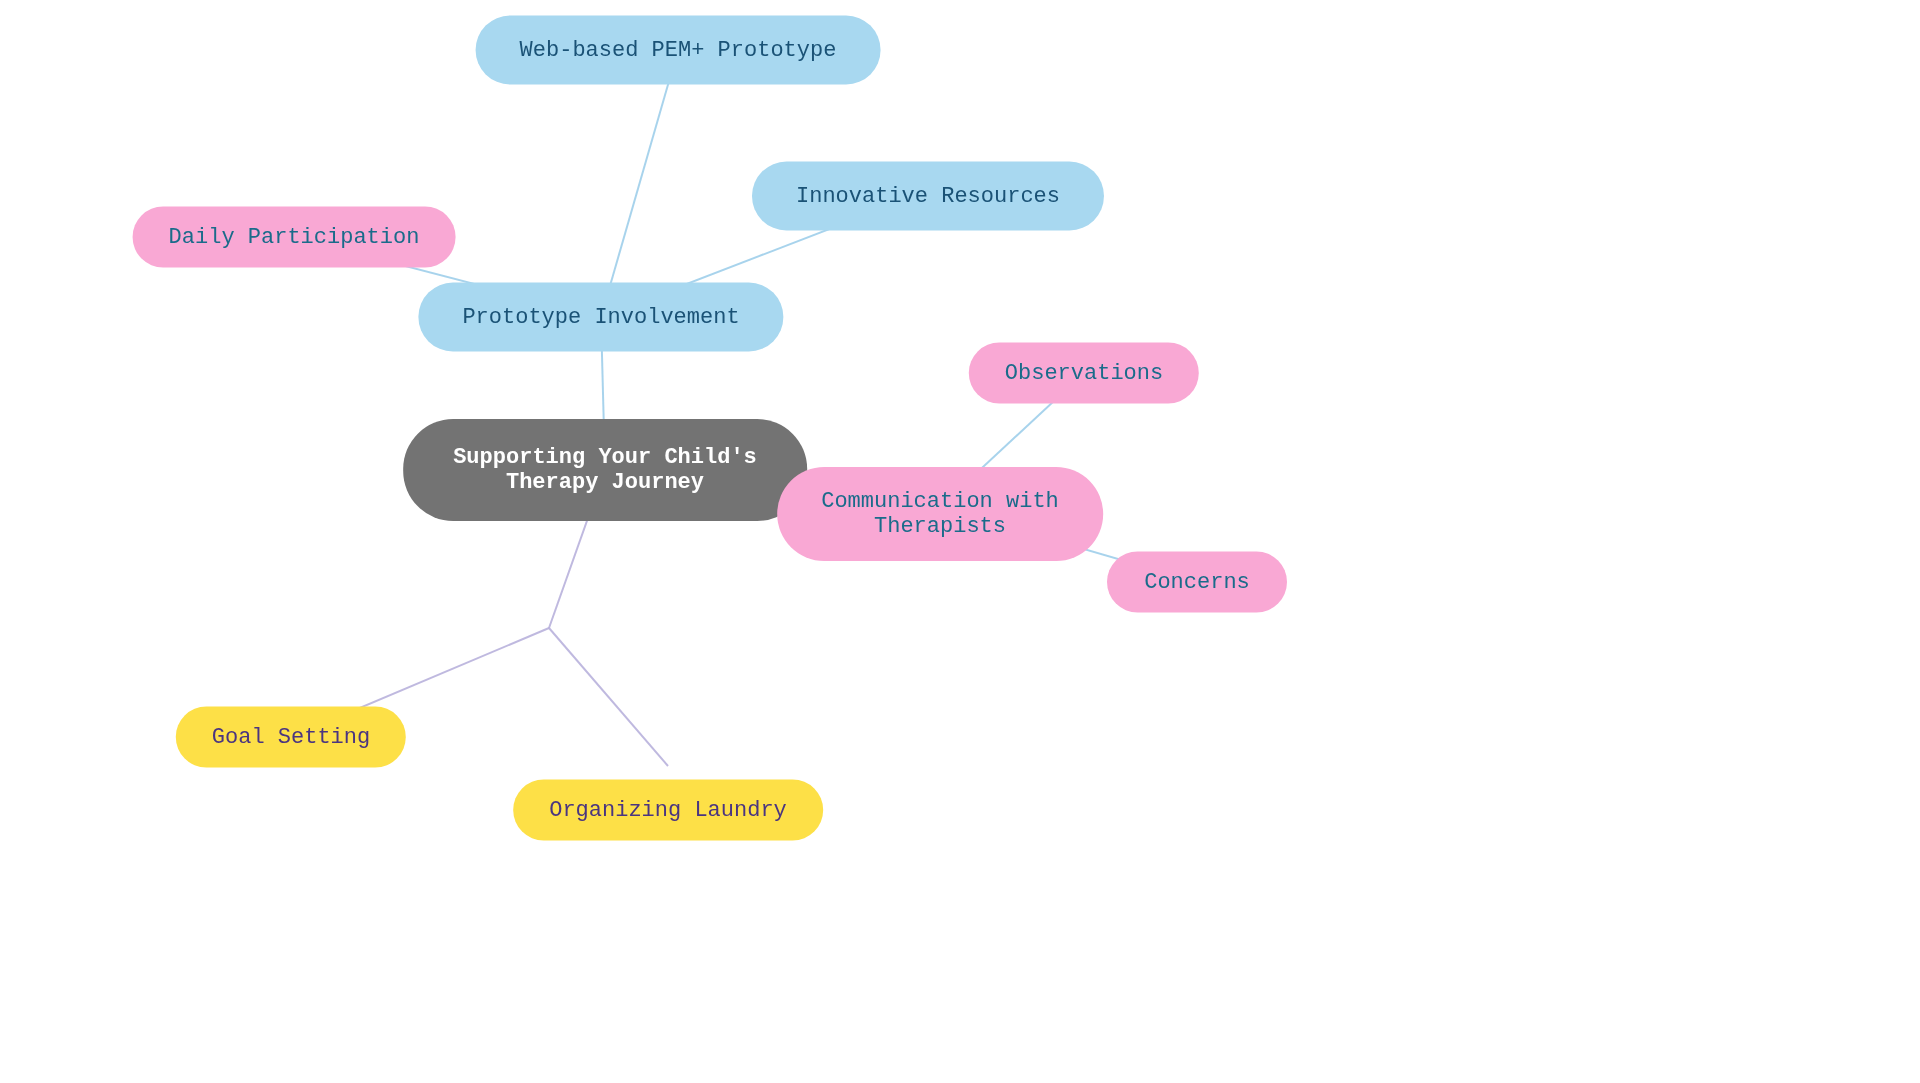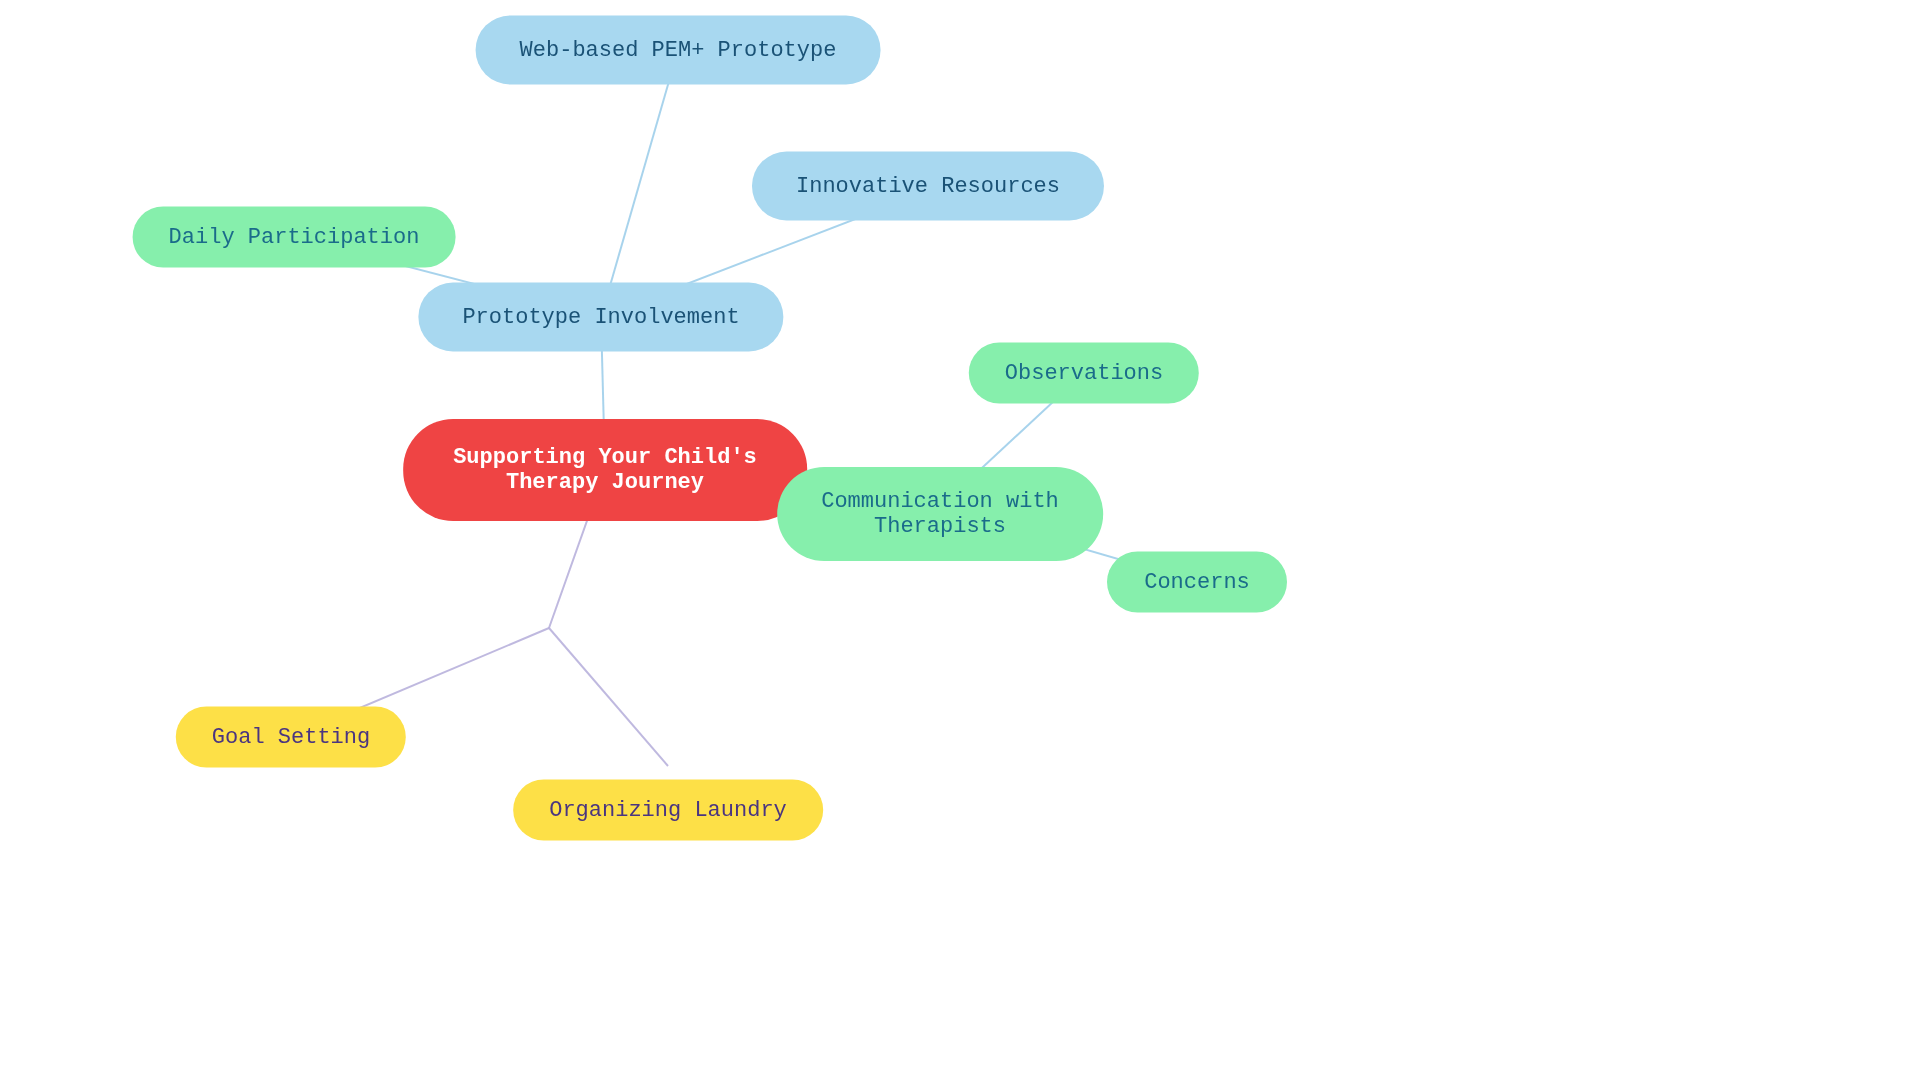--- a/index.html
+++ b/index.html
@@ -35,33 +35,33 @@
       cursor: pointer;
       transform: translate(-50%, -50%);
       font-family: Liberation Mono, monospace;
     }
     .node-blue {
       background: #a8d8f0;
       color: #1a5276;
       border: none;
     }
     .node-blue-light {
-      background: #86efac;
+      background: #f9a8d4;
       color: #1a6b8a;
     }
     .node-purple {
       background: #c8c0e8;
       color: #3d2b6e;
     }
     .node-purple-light {
       background: #fde047;
       color: #4a3580;
     }
     .node-dark {
-      background: #ef4444;
+      background: #737373;
       color: #ffffff;
       font-weight: 600;
     }
     .node-sm { padding: 18px 36px; min-width: 180px; }
     .node-md { padding: 22px 44px; min-width: 260px; }
     .node-lg { padding: 26px 50px; min-width: 300px; }
   </style>
 </head>
 <body>
 
@@ -74,21 +74,21 @@
       <line x1="605" y1="470" x2="940" y2="507" stroke="#93c9e8" stroke-width="2" opacity="0.8"></line>
       <line x1="940" y1="507" x2="1084" y2="373" stroke="#93c9e8" stroke-width="2" opacity="0.8"></line>
       <line x1="940" y1="507" x2="1197" y2="582" stroke="#93c9e8" stroke-width="2" opacity="0.8"></line>
       <line x1="605" y1="470" x2="549" y2="628" stroke="#b0a8d8" stroke-width="2" opacity="0.8"></line>
       <line x1="549" y1="628" x2="291" y2="737" stroke="#b0a8d8" stroke-width="2" opacity="0.8"></line>
       <line x1="549" y1="628" x2="668" y2="766" stroke="#b0a8d8" stroke-width="2" opacity="0.8"></line>
     </svg>
 
 <div class="node node-dark node-lg" style="left: 605px; top: 470px;">Supporting Your Child's<br>Therapy Journey</div>
     <div class="node node-blue node-md" style="left: 678px; top: 50px;">Web-based PEM+ Prototype</div>
-    <div class="node node-blue node-md" style="left: 928px; top: 186px;">Innovative Resources</div>
+    <div class="node node-blue node-md" style="left: 928px; top: 196px;">Innovative Resources</div>
     <div class="node node-blue node-md" style="left: 601px; top: 317px;">Prototype Involvement</div>
     <div class="node node-blue-light node-sm" style="left: 294px; top: 237px;">Daily Participation</div>
     <div class="node node-blue-light node-sm" style="left: 1084px; top: 373px;">Observations</div>
     <div class="node node-blue-light node-md" style="left: 940px; top: 514px; text-align: center;">Communication with<br>Therapists</div>
     <div class="node node-blue-light node-sm" style="left: 1197px; top: 582px;">Concerns</div>
     <div class="node node-purple-light node-sm" style="left: 291px; top: 737px;">Goal Setting</div>
     <div class="node node-purple-light node-sm" style="left: 668px; top: 810px;">Organizing Laundry</div>
   </div>
 
 </body></html>

